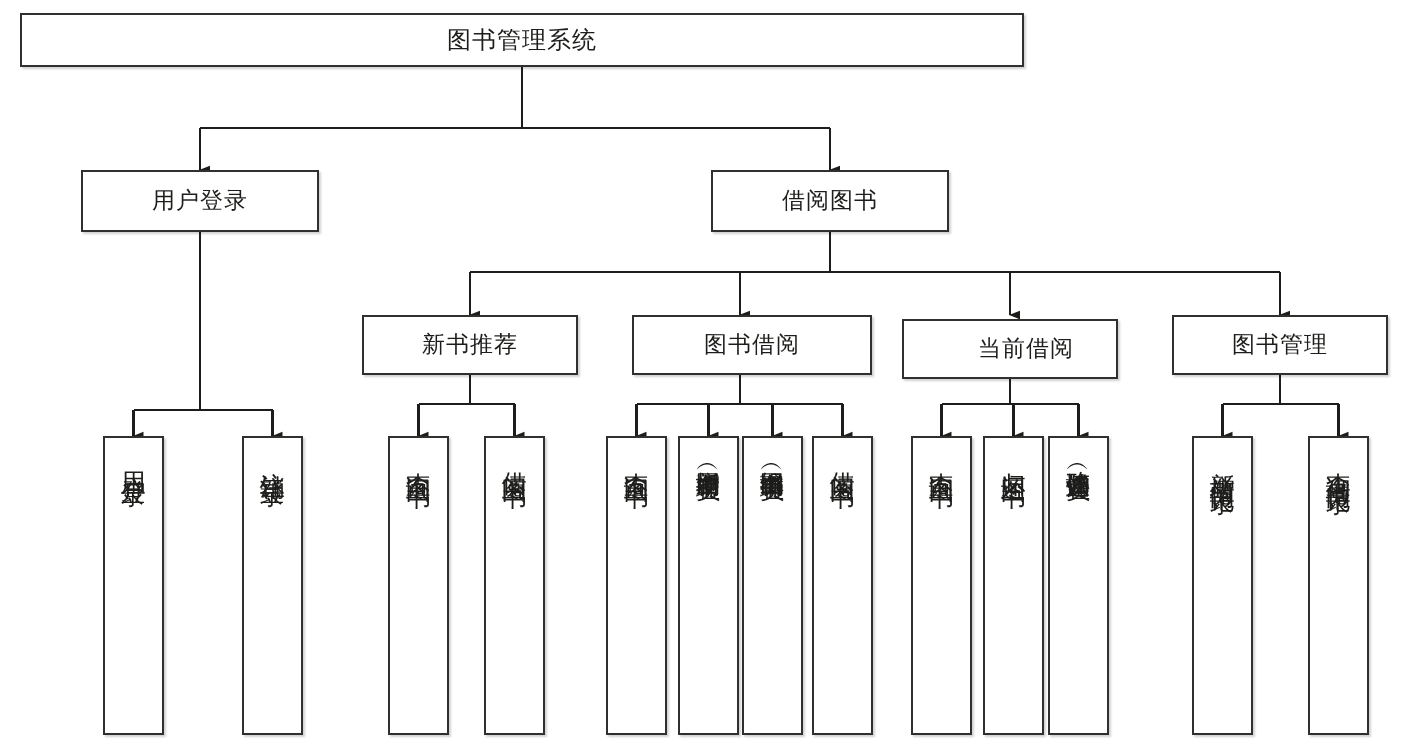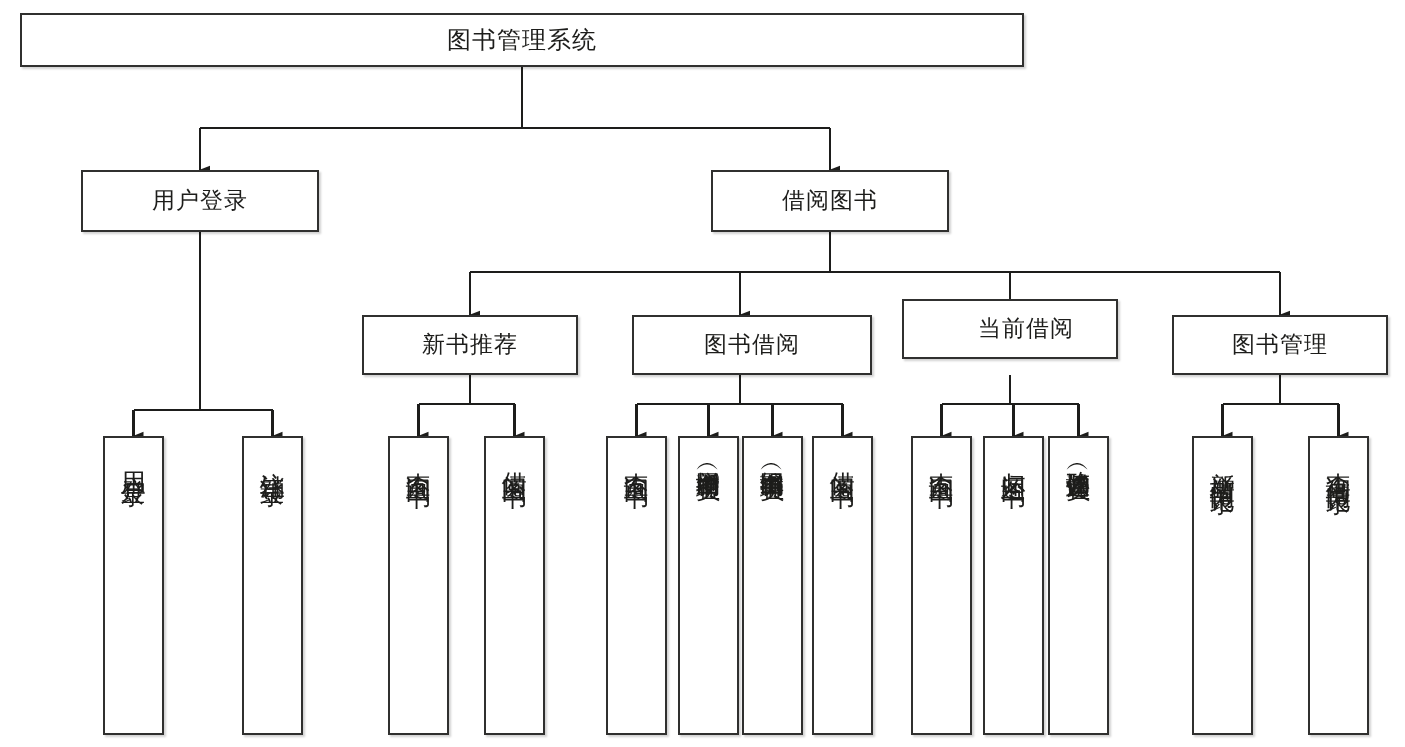--- a/index.html
+++ b/index.html
@@ -135,21 +135,21 @@
       </div>
       <div class="node level2" id="node-book-manage" style="left: 711px; top: 170px; width: 238px; height: 62px;">
         <span class="label">借阅图书</span>
       </div>
       <div class="node level3" id="node-new-book-rec" style="left: 362px; top: 315px; width: 216px; height: 60px; align-items: center;">
         <span class="label">新书推荐</span>
       </div>
       <div class="node level3" id="node-book-borrow" style="left: 632px; top: 315px; width: 240px; height: 60px;">
         <span class="label">图书借阅</span>
       </div>
-      <div class="node level3" id="node-current-borrow" style="left: 902px; top: 299px; width: 216px; height: 60px; padding-left: 32px;">
+      <div class="node level3" id="node-current-borrow" style="left: 902px; top: 319px; width: 216px; height: 60px; padding-left: 32px;">
         <span class="label">当前借阅</span>
       </div>
       <div class="node level3" id="node-borrow-record" style="left: 1172px; top: 315px; width: 216px; height: 60px;">
         <span class="label">图书管理</span>
       </div>
       <div class="node leaf" id="node-leaf-user-login" style="left: 103px; top: 436px; width: 61px; height: 299px;">
         <span class="label">用户登录</span>
       </div>
       <div class="node leaf" id="node-leaf-user-logout" style="left: 242px; top: 436px; width: 61px; height: 299px;">
         <span class="label">注销登录</span>

